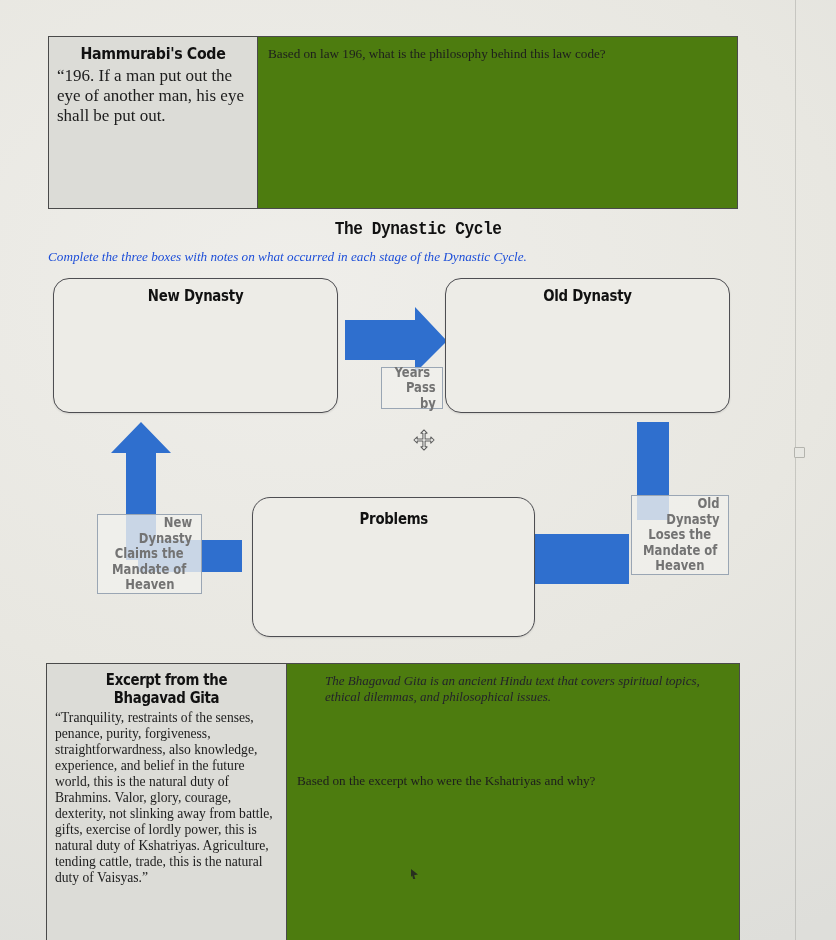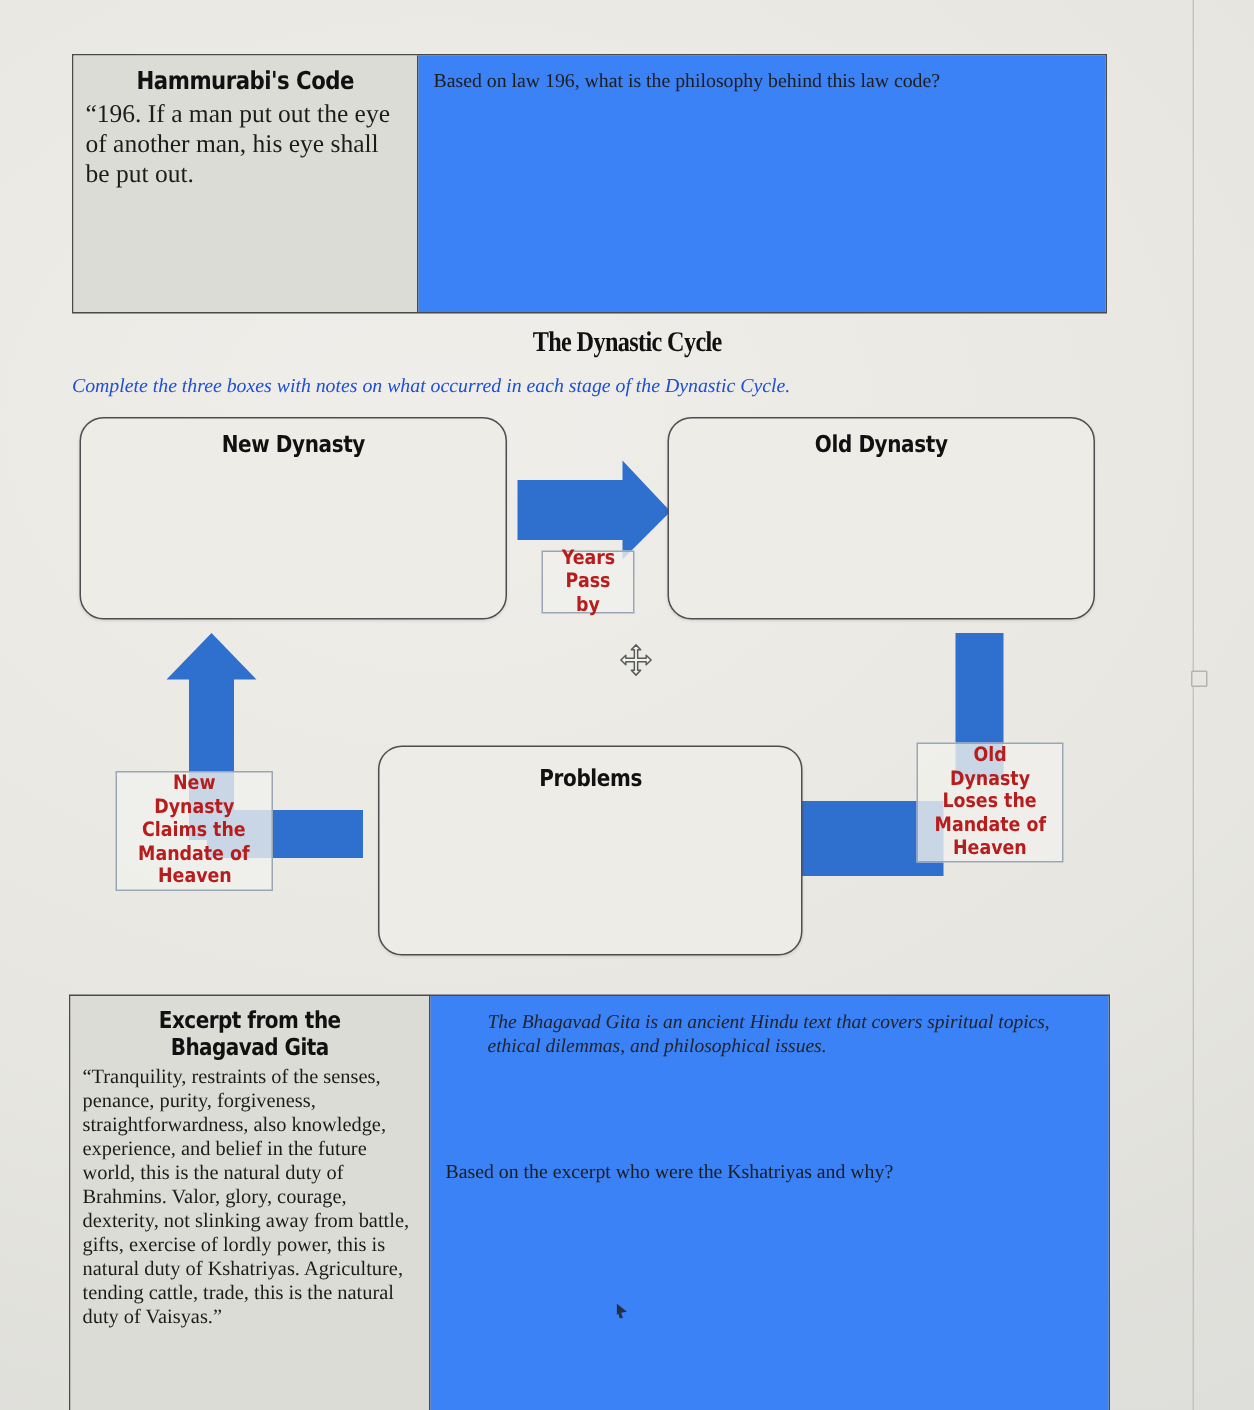--- a/index.html
+++ b/index.html
@@ -41,21 +41,21 @@
   .wcol-left {
     box-sizing: border-box;
     border-right: 1.5px solid #4a4a4a;
     background: #dcdcd7;
     padding: 7px 8px 6px 8px;
   }
   .wcol-right {
     box-sizing: border-box;
     flex: 1;
     padding: 9px 10px 6px 10px;
-    background: #3b82f6;
+    background: #4d7c0f;
   }
   .cell-title {
     font-family: "DejaVu Sans", sans-serif;
     font-weight: bold;
     font-size: 16.5px;
     text-align: center;
     letter-spacing: -0.4px;
     transform: scaleX(0.86);
     transform-origin: center;
     margin-bottom: 3px;
@@ -82,21 +82,21 @@
   .spacer-lg { height: 38px; }
   .spacer-xl { height: 56px; }
 
   
   #cycle-title {
     position: absolute;
     left: 0;
     right: 0;
     top: 218px;
     text-align: center;
-    font-family: Liberation Serif, serif;
+    font-family: Liberation Mono, monospace;
     font-weight: bold;
     font-size: 19px;
     letter-spacing: -0.5px;
     color: #111;
   }
   #cycle-title span {
     display: inline-block;
     transform: scaleX(0.85);
   }
   #cycle-sub {
@@ -139,26 +139,27 @@
   .rbox-label span { display: inline-block; transform: scaleX(0.86); }
   .tagbox {
     position: absolute;
     box-sizing: border-box;
     border: 1px solid #9aa6b4;
     background: rgba(240,240,236,0.80);
     font-family: "DejaVu Sans", sans-serif;
     font-weight: bold;
     font-size: 13.2px;
     line-height: 1.18;
-    text-align: center;
-    color: #b91c1c;
+    text-align: right;
+    color: #737373;
     display: flex;
     align-items: center;
     justify-content: center;
     padding: 2px 3px;
+    margin-left: 20px;
   }
   .tagbox span { display: inline-block; transform: scaleX(0.88); }
 
   
   .cursor-move {
     position: absolute;
     width: 22px;
     height: 22px;
   }
   .cursor-dot {
@@ -178,21 +179,21 @@
     border-radius: 1px;
   }
 </style>
 </head>
 <body>
 
 <div id="page"></div>
 <div class="scan-edge" style="left:795px;"></div>
 
 <div class="wtable" style="left:48px; top:36px; width:690px; height:173px;">
-  <div class="wcol-left" style="width:230px;">
+  <div class="wcol-left" style="width:209px;">
     <div class="cell-title">Hammurabi's Code</div>
     <div class="cell-body">
       <p>“196. If a man put out the eye of another man, his eye shall be put out.</p>
     </div>
   </div>
   <div class="wcol-right">
     <div class="q">Based on law 196, what is the philosophy behind this law code?</div>
     <div class="spacer-lg"></div>
     <div class="spacer-lg"></div>
   </div>
@@ -221,21 +222,21 @@
     <span>New Dynasty</span>
   </div>
 </div>
 
 <div class="rbox" style="left:445px; top:278px; width:285px; height:135px;">
   <div class="rbox-label">
     <span>Old Dynasty</span>
   </div>
 </div>
 
-<div class="rbox" style="left:252px; top:497px; width:283px; height:140px;">
+<div class="rbox" style="left:252px; top:497px; width:283px; height:140px;border-radius:18px;">
   <div class="rbox-label" style="top:12px;">
     <span>Problems</span>
   </div>
 </div>
 
 <div class="tagbox" style="left:361px; top:367px; width:62px; height:42px; flex-direction:column;">
   <span>Years</span>
   <span>Pass by</span>
 </div>
 

